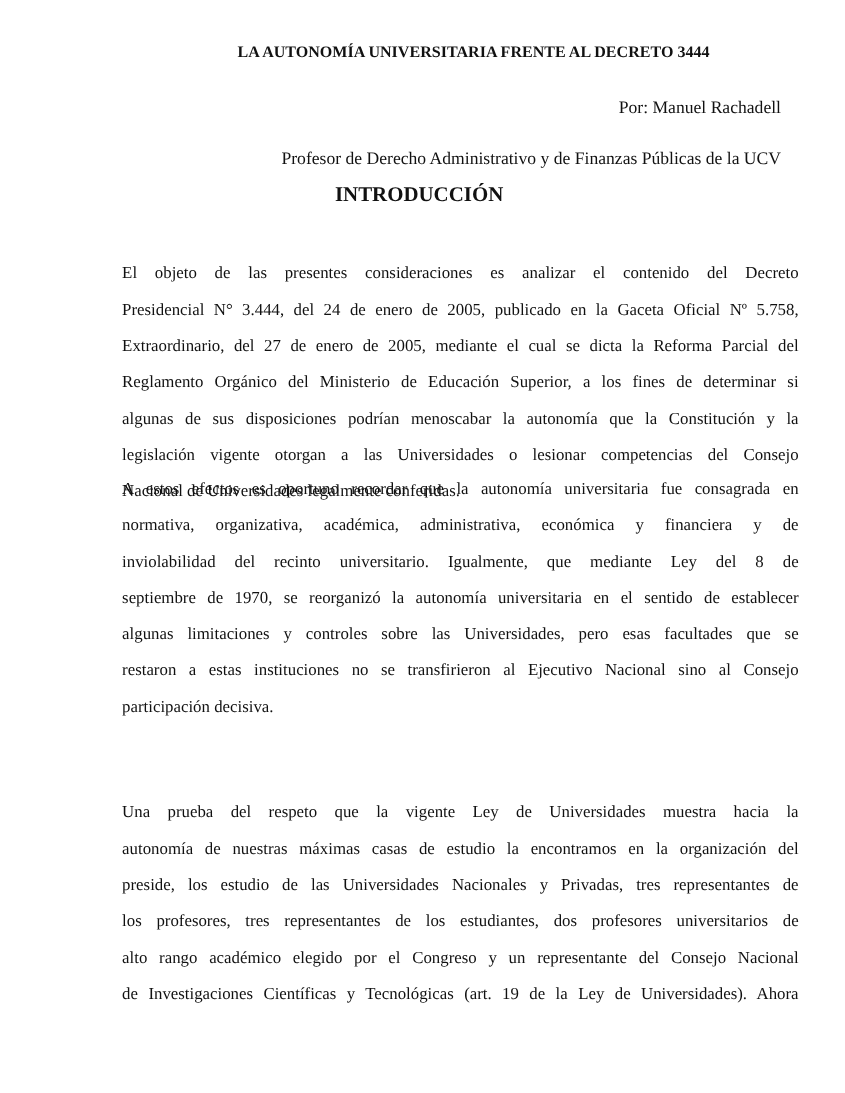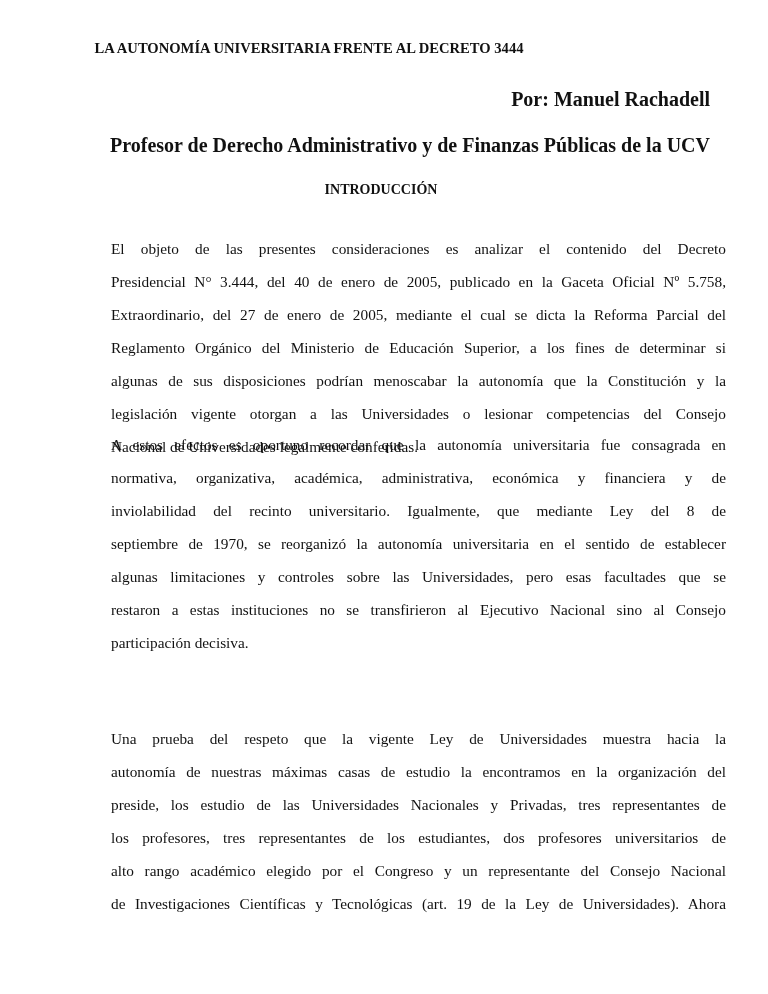--- a/index.html
+++ b/index.html
@@ -21,50 +21,50 @@
       top: 0;
       width: 768px;
       height: 994px;
       background: #ffffff;
     }
     .title {
       position: absolute;
       left: 0;
       width: 672px;
       top: 39px;
-      text-align: center;
+      text-align: right;
       font-weight: bold;
       font-size: 14.6px;
       line-height: 18px;
       margin: 0;
     }
     .title-inner {
       position: relative;
       left: -27px;
     }
     .right-line {
       position: absolute;
       right: 58px;
-      font-weight: bold;
-      font-size: 20px;
+      font-weight: normal;
+      font-size: 16px;
       line-height: 18px;
       margin: 0;
       text-align: right;
       white-space: nowrap;
     }
     .author { top: 90px; }
     .affiliation { top: 136px; }
     .section-heading {
       position: absolute;
       left: 0;
       width: 768px;
-      top: 181px;
+      top: 169px;
       text-align: center;
       font-weight: bold;
-      font-size: 14px;
+      font-size: 19px;
       line-height: 18px;
       margin: 0;
     }
     .section-heading span {
       position: relative;
       left: -3px;
     }
     .para {
       position: absolute;
       left: 95px;
@@ -104,21 +104,21 @@
   <p class="right-line author">Por: Manuel Rachadell</p>
 
   <p class="right-line affiliation">Profesor de Derecho Administrativo y de Finanzas Públicas de la UCV</p>
 
   <h2 class="section-heading">
     <span>INTRODUCCIÓN</span>
   </h2>
 
   <div class="para p1">
     <span class="line just">El objeto de las presentes consideraciones es analizar el contenido del Decreto</span>
-    <span class="line just">Presidencial N° 3.444, del 40 de enero de 2005, publicado en la Gaceta Oficial Nº 5.758,</span>
+    <span class="line just">Presidencial N° 3.444, del 24 de enero de 2005, publicado en la Gaceta Oficial Nº 5.758,</span>
     <span class="line just">Extraordinario, del 27 de enero de 2005, mediante el cual se dicta la Reforma Parcial del</span>
     <span class="line just">Reglamento Orgánico del Ministerio de Educación Superior, a los fines de determinar si</span>
     <span class="line just">algunas de sus disposiciones podrían menoscabar la autonomía que la Constitución y la</span>
     <span class="line just">legislación vigente otorgan a las Universidades o lesionar competencias del Consejo</span>
     <span class="line last">Nacional de Universidades legalmente conferidas.</span>
   </div>
 
   <div class="para p2">
     <span class="line just">A estos efectos es oportuno recordar que la autonomía universitaria fue consagrada en</span>
     <span class="line just">normativa, organizativa, académica, administrativa, económica y financiera y de</span>

